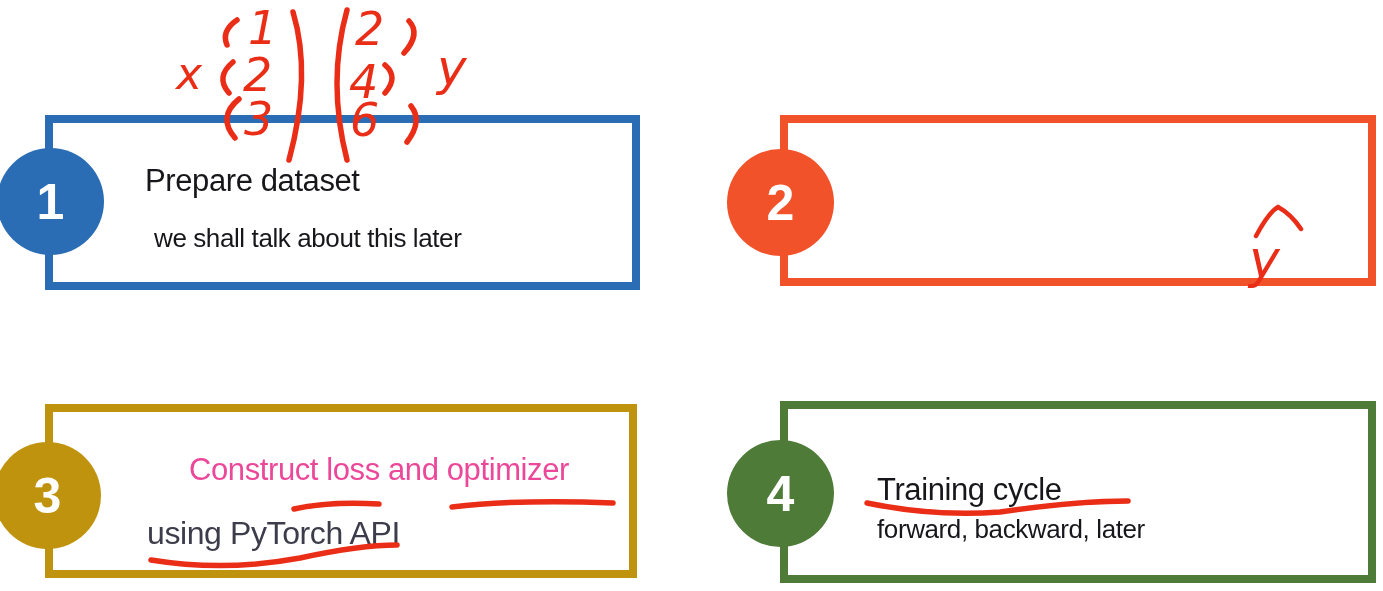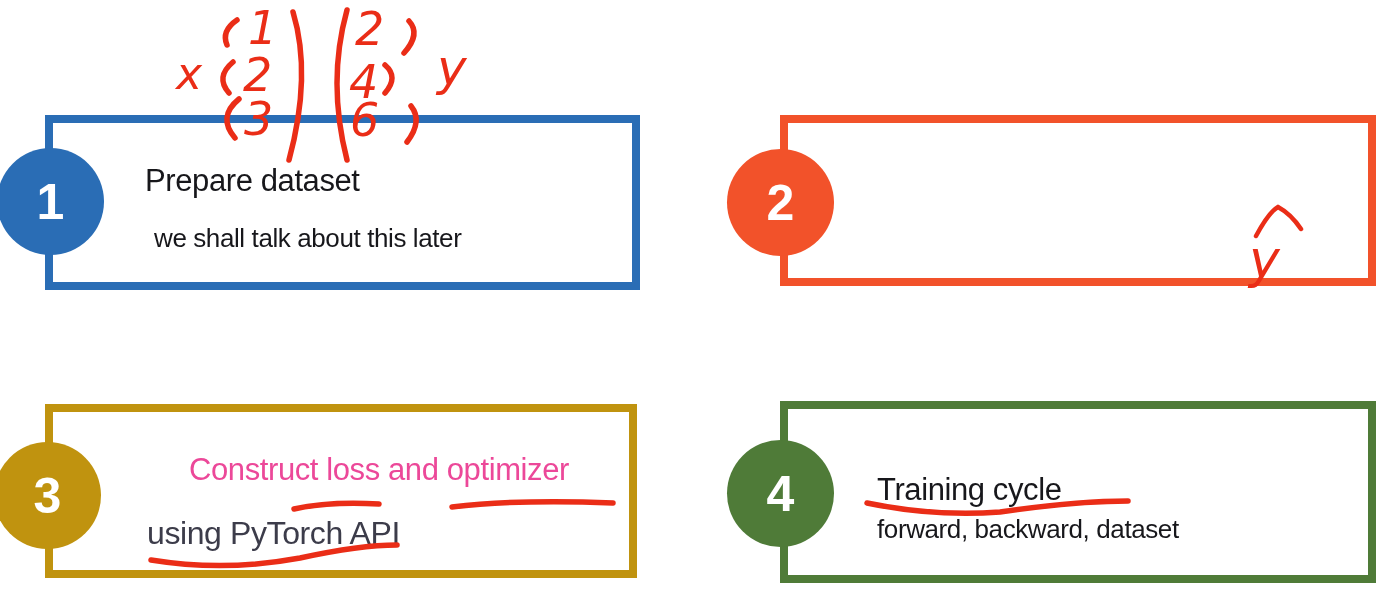--- a/index.html
+++ b/index.html
@@ -82,21 +82,21 @@
     <span>3</span>
   </div>
   <div class="step-title" style="left: 145px; top: 452px; color: #ec4899; margin-left: 44px;">Construct loss and optimizer</div>
   <div class="step-subtitle" style="left: 147px; top: 515px; font-size: 32px; color: rgb(60, 60, 74);">using PyTorch API</div>
 
   <div class="step-box" style="left: 780px; top: 401px; width: 596px; height: 182px; border-color: rgb(79, 123, 56);"></div>
   <div class="step-badge" style="left: 727px; top: 440px; background: rgb(79, 123, 56);">
     <span>4</span>
   </div>
   <div class="step-title" style="left: 877px; top: 472px; color: rgb(23, 23, 27);">Training cycle</div>
-  <div class="step-subtitle" style="left: 877px; top: 515px; color: rgb(23, 23, 27);">forward, backward, dataset</div>
+  <div class="step-subtitle" style="left: 877px; top: 515px; color: rgb(23, 23, 27);">forward, backward, later</div>
 
   <svg class="ink-overlay" viewBox="0 0 1383 591" width="1383" height="591" style="color: rgb(234, 45, 23);">
 
     <g stroke="currentColor" fill="none" stroke-linecap="round" stroke-width="5.5">
       <text class="hand-text" x="176" y="89" font-size="44" fill="currentColor" stroke="none">x</text>
 
       <path d="M 237,20 Q 221,31 227,45"></path>
       <path d="M 233,62 Q 215,77 229,93"></path>
       <path d="M 239,99 Q 217,117 235,138"></path>
 

